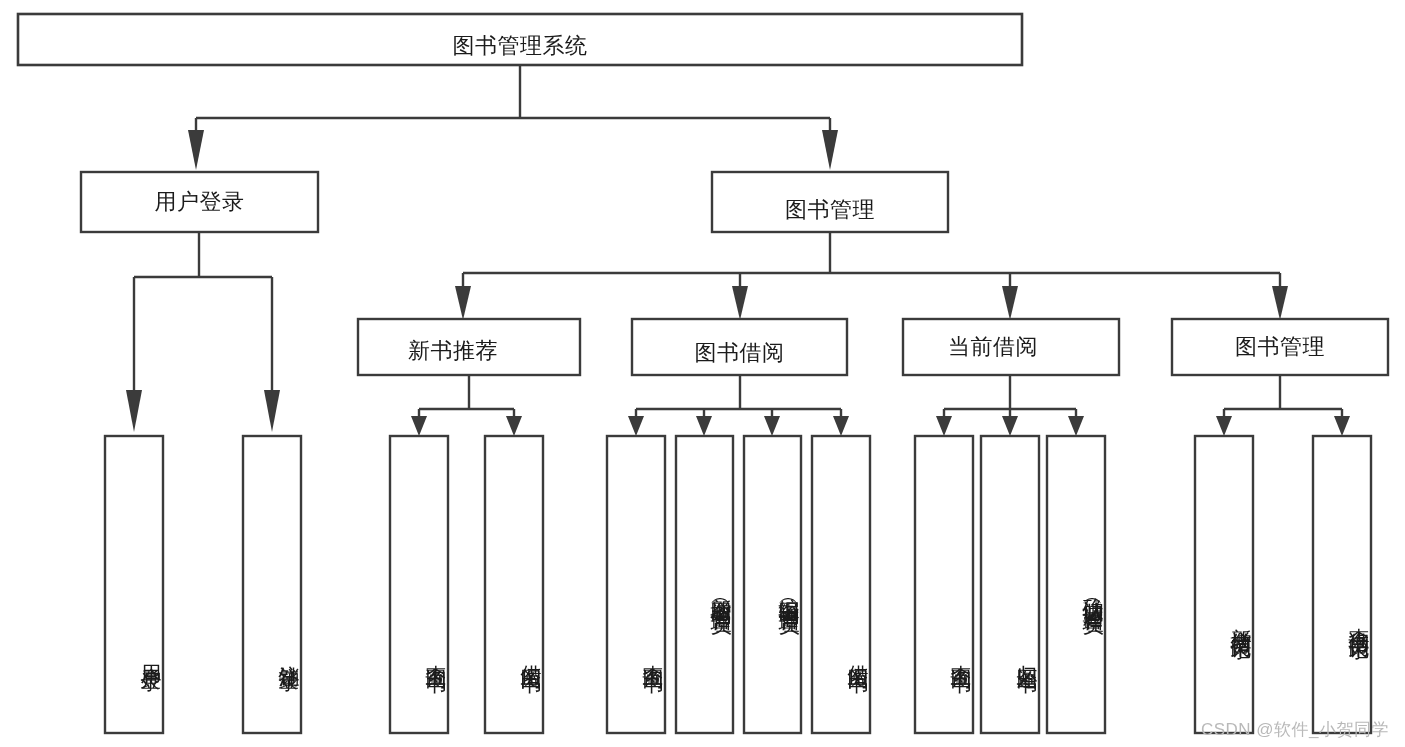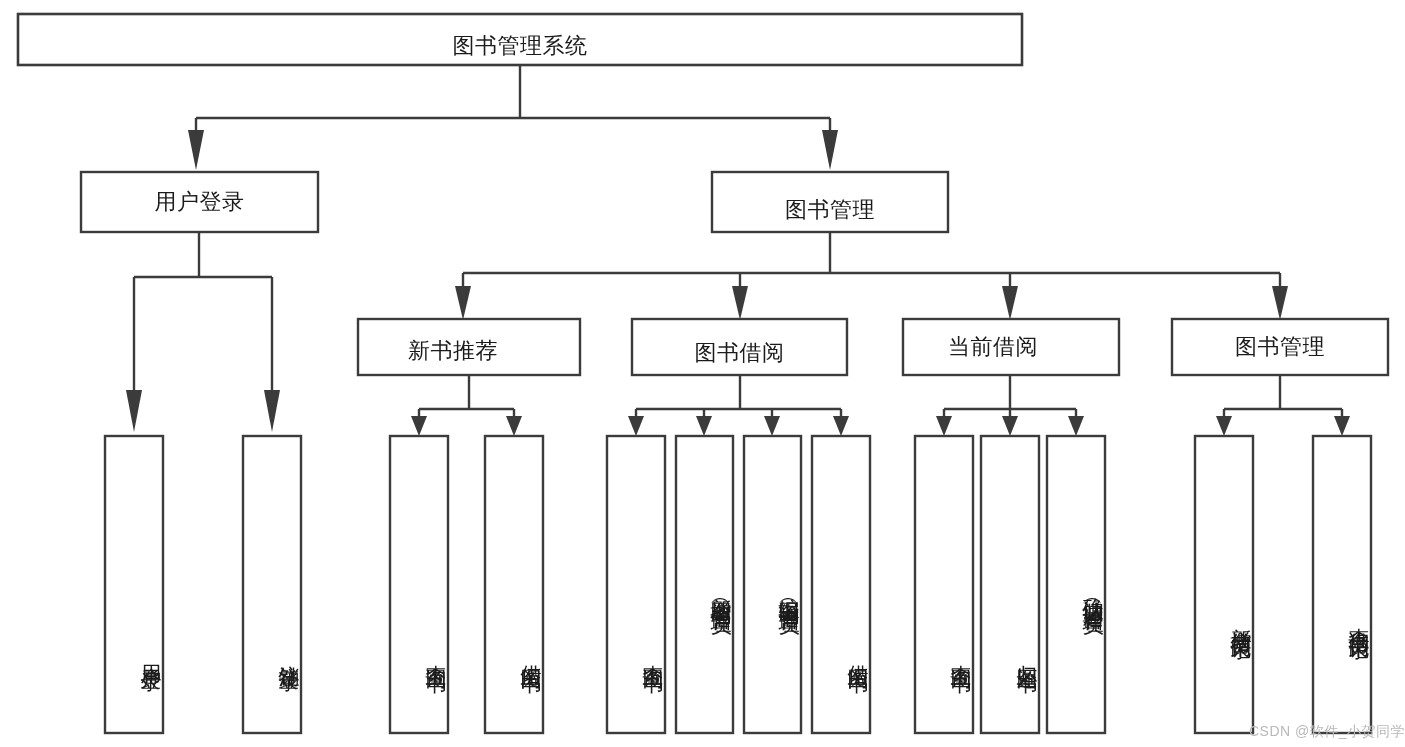--- a/index.html
+++ b/index.html
@@ -65,23 +65,23 @@
     align-items: center;
     justify-content: center;
     font-size: 22px;
     color: #1b1b1b;
     font-family: "Liberation Sans", "DejaVu Sans", sans-serif;
     pointer-events: none;
     letter-spacing: 0.5px;
   }
   .watermark {
     position: absolute;
-    right: 0;
+    right: 16px;
     bottom: 6px;
-    font-size: 14px;
+    font-size: 17px;
     color: #b9b9b9;
     font-family: "Liberation Sans", "DejaVu Sans", sans-serif;
     letter-spacing: 0.5px;
     white-space: nowrap;
   }
 </style>
 </head>
 <body>
 
 <div id="diagram-root">

